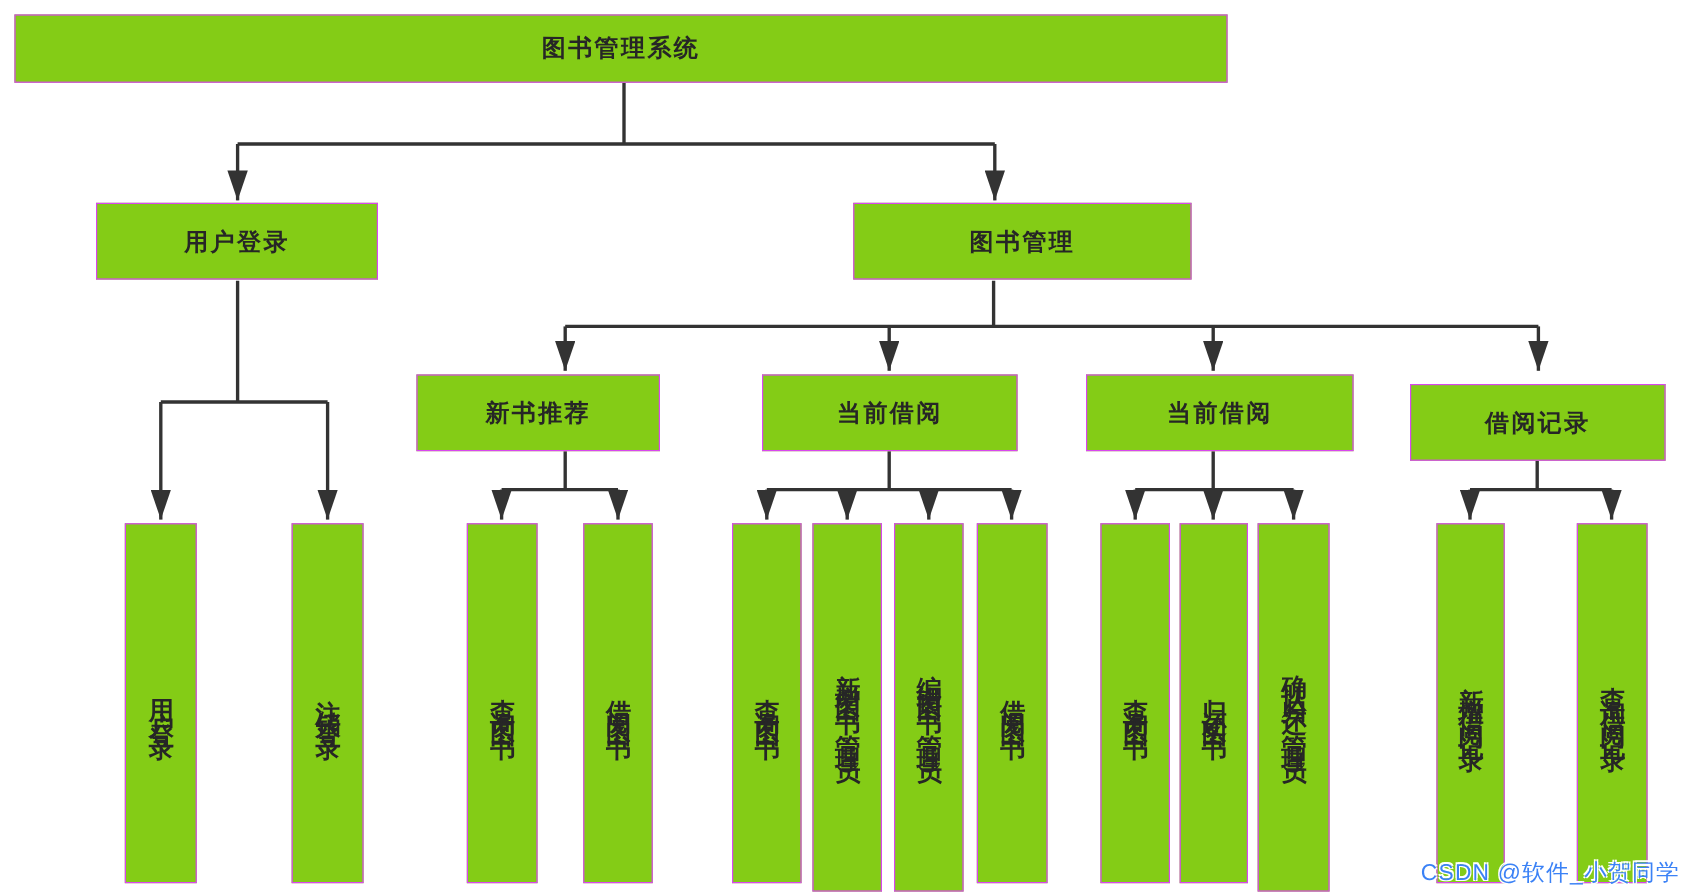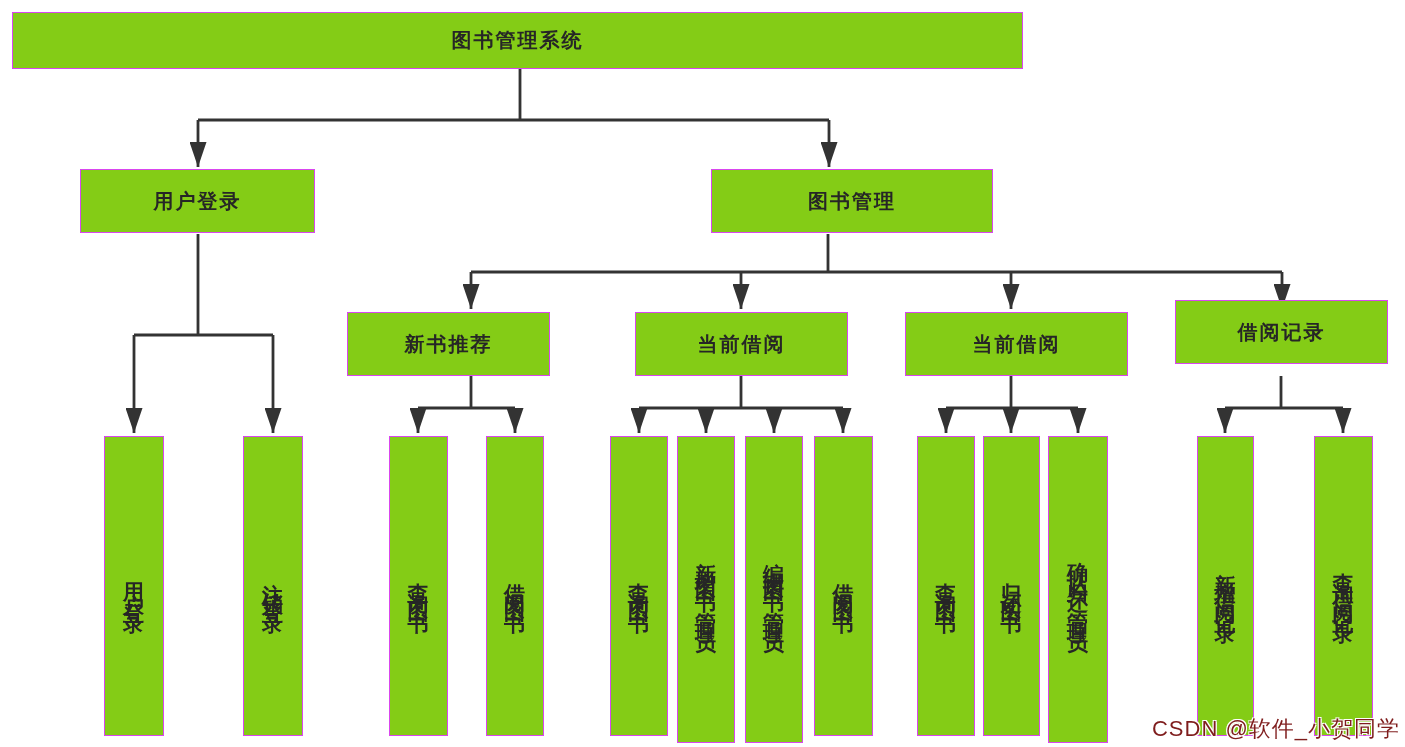--- a/index.html
+++ b/index.html
@@ -16,21 +16,21 @@
   .hlabel span{
     font-size:20px;font-weight:600;letter-spacing:2px;white-space:nowrap;
   }
   .vbox span{
     writing-mode:vertical-rl;text-orientation:mixed;
     font-size:21px;font-weight:600;letter-spacing:10px;color:#262626;
     line-height:1;
   }
   .watermark{
     position:absolute;top:714px;right:5px;z-index:5;
-    font-size:22px;color:#7f1d1d;letter-spacing:1px;
+    font-size:19px;color:#3b82f6;letter-spacing:1px;
     text-shadow:1px 1px 0 #ffffff,-1px -1px 0 #ffffff,1px -1px 0 #ffffff,-1px 1px 0 #ffffff;
     white-space:nowrap;
   }
 </style>
 </head>
 <body>
 
 <div class="canvas">
 
   <svg class="connectors" width="1405" height="747" viewBox="0 0 1405 747">
@@ -84,21 +84,21 @@
 
   <div class="box hlabel" style="left:347px;top:312px;width:203px;height:64px;">
     <span>新书推荐</span>
   </div>
   <div class="box hlabel" style="left:635px;top:312px;width:213px;height:64px;">
     <span>当前借阅</span>
   </div>
   <div class="box hlabel" style="left:905px;top:312px;width:223px;height:64px;">
     <span>当前借阅</span>
   </div>
-  <div class="box hlabel" style="left:1175px;top:300px;width:213px;height:64px;">
+  <div class="box hlabel" style="left:1175px;top:320px;width:213px;height:64px;">
     <span>借阅记录</span>
   </div>
 
   <div class="box vbox" style="left:104px;top:436px;width:60px;height:300px;">
     <span>用户登录</span>
   </div>
   <div class="box vbox" style="left:243px;top:436px;width:60px;height:300px;">
     <span>注销登录</span>
   </div>
 

